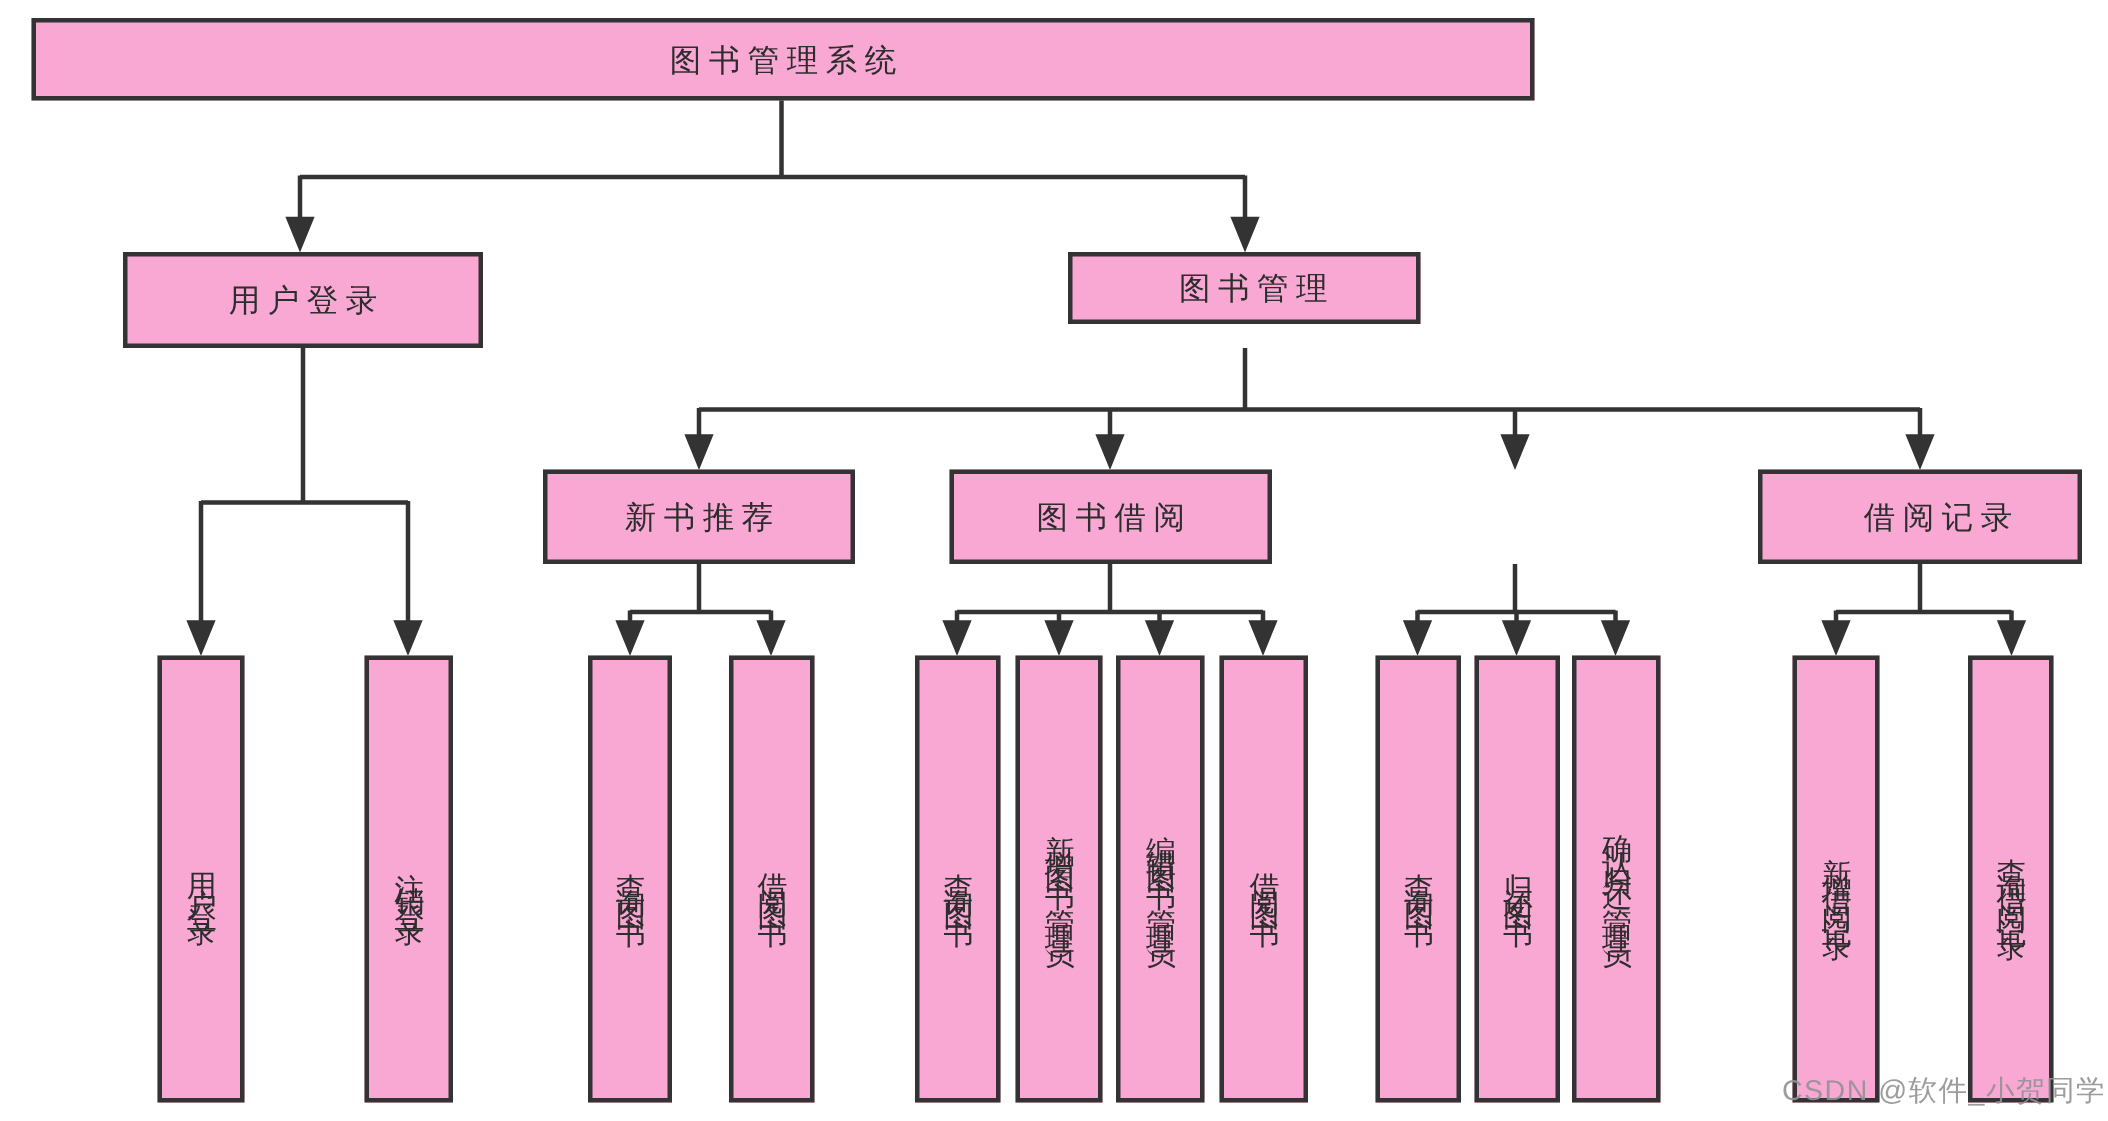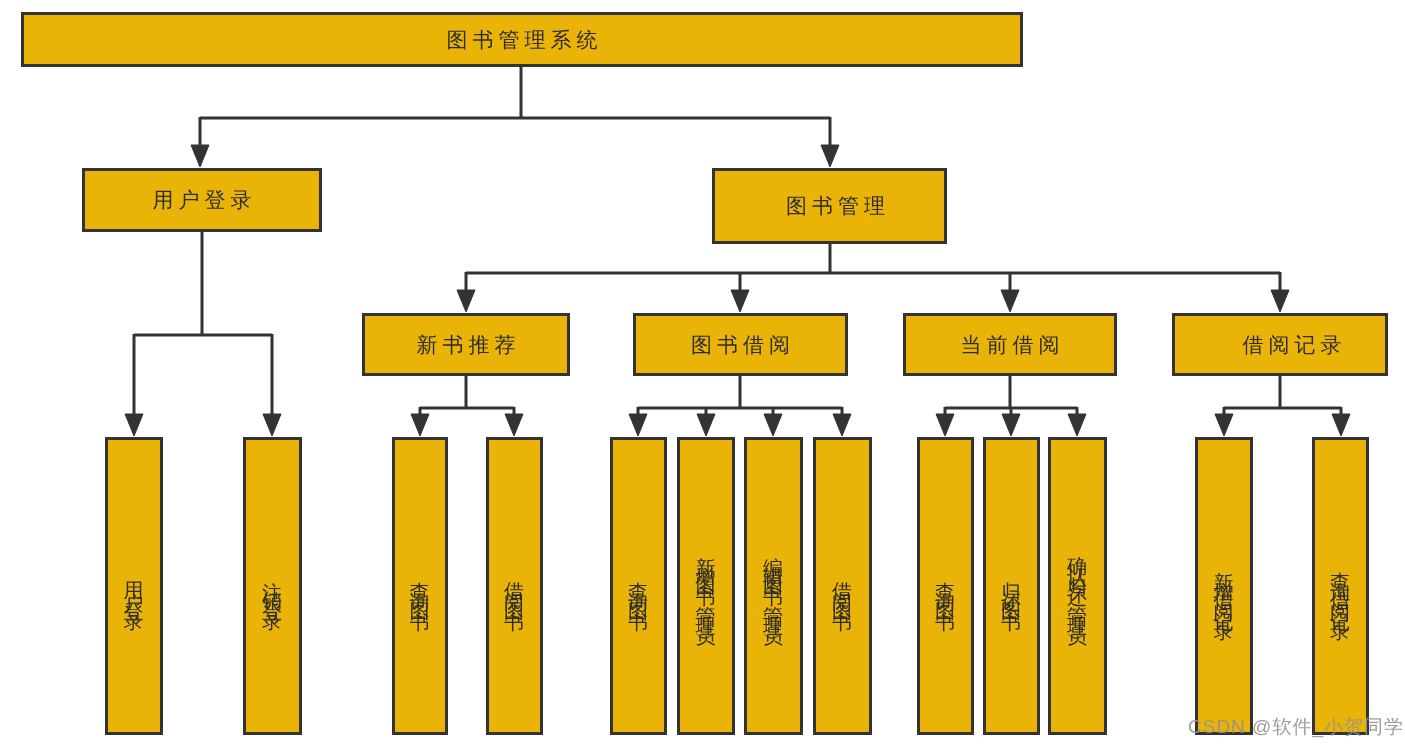--- a/index.html
+++ b/index.html
@@ -10,21 +10,21 @@
     font-family:"Liberation Sans", sans-serif;
     overflow:hidden;
   }
   svg.edges { position:absolute; left:0; top:0; width:1405px; height:747px; }
   svg.edges line { stroke:#333333; stroke-width:3; }
   svg.edges polygon { fill:#333333; stroke:#333333; }
   .node {
     position:absolute;
     box-sizing:border-box;
     border:3px solid #333333;
-    background:#eab308;
+    background:#f9a8d4;
     display:flex;
     align-items:center;
     justify-content:center;
     color:#2d2d2d;
   }
   .hnode span {
     font-size:21px;
     letter-spacing:5px;
     text-indent:5px;
     white-space:nowrap;
@@ -115,32 +115,29 @@
     </g>
   </svg>
 
   <div class="node hnode" style="left:21px;top:12px;width:1002px;height:55px;">
     <span>图书管理系统</span>
   </div>
 
   <div class="node hnode" style="left:82px;top:168px;width:240px;height:64px;">
     <span>用户登录</span>
   </div>
-  <div class="node hnode" style="left:712px;top:168px;width:235px;height:76px;padding-left:12px;">
+  <div class="node hnode" style="left:712px;top:168px;width:235px;height:48px;padding-left:12px;">
     <span>图书管理</span>
   </div>
 
   <div class="node hnode" style="left:633px;top:313px;width:215px;height:63px;">
     <span>图书借阅</span>
   </div>
   <div class="node hnode" style="left:362px;top:313px;width:208px;height:63px;">
     <span>新书推荐</span>
-  </div>
-  <div class="node hnode" style="left:903px;top:313px;width:214px;height:63px;">
-    <span>当前借阅</span>
   </div>
   <div class="node hnode" style="left:1172px;top:313px;width:216px;height:63px;padding-left:24px;">
     <span>借阅记录</span>
   </div>
 
   <div class="node vnode" style="left:105px;top:437px;width:58px;height:298px;">
     <span>用户登录</span>
   </div>
   <div class="node vnode" style="left:243px;top:437px;width:59px;height:298px;">
     <span>注销登录</span>

